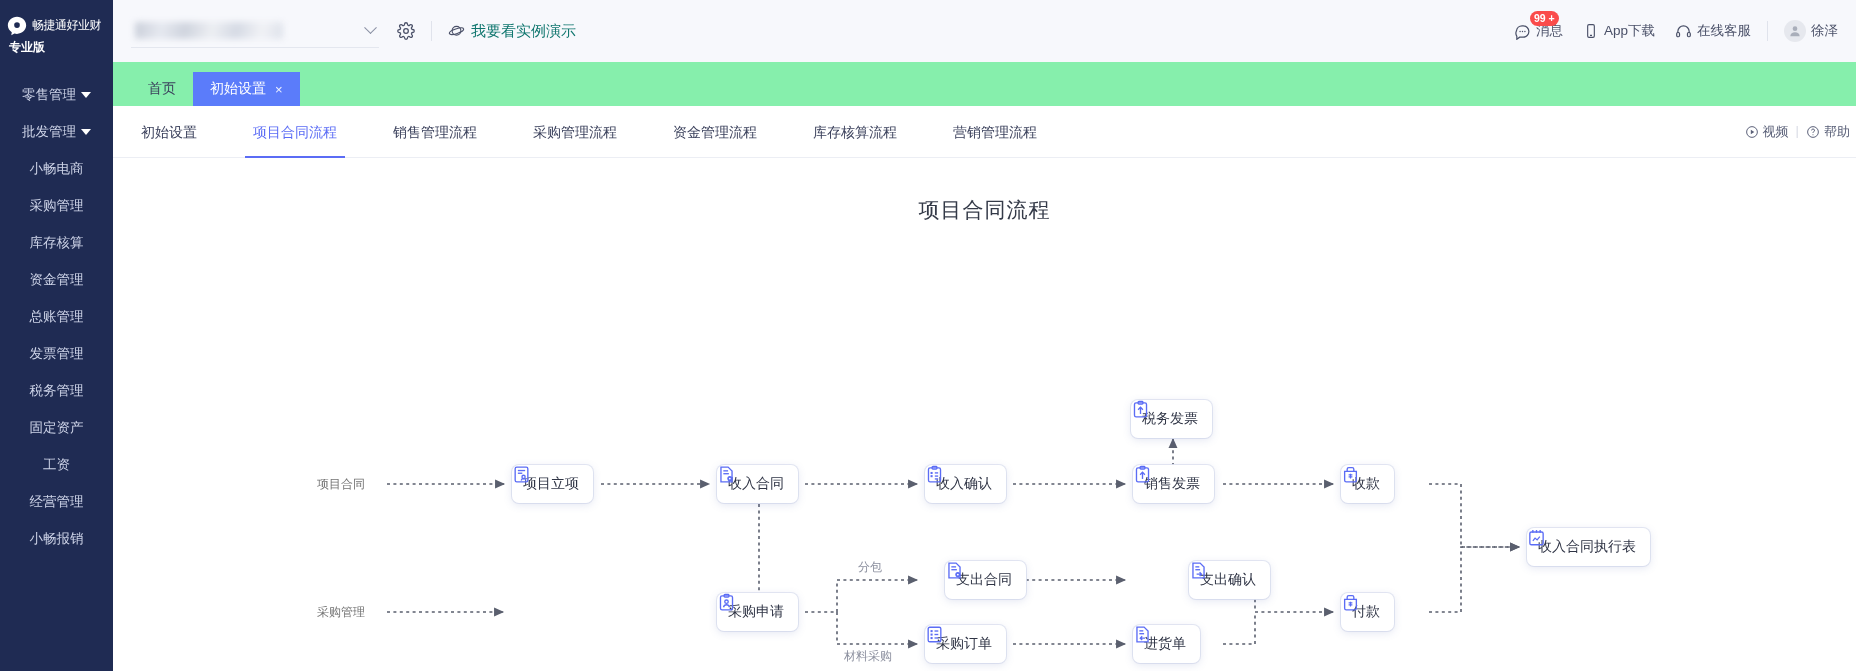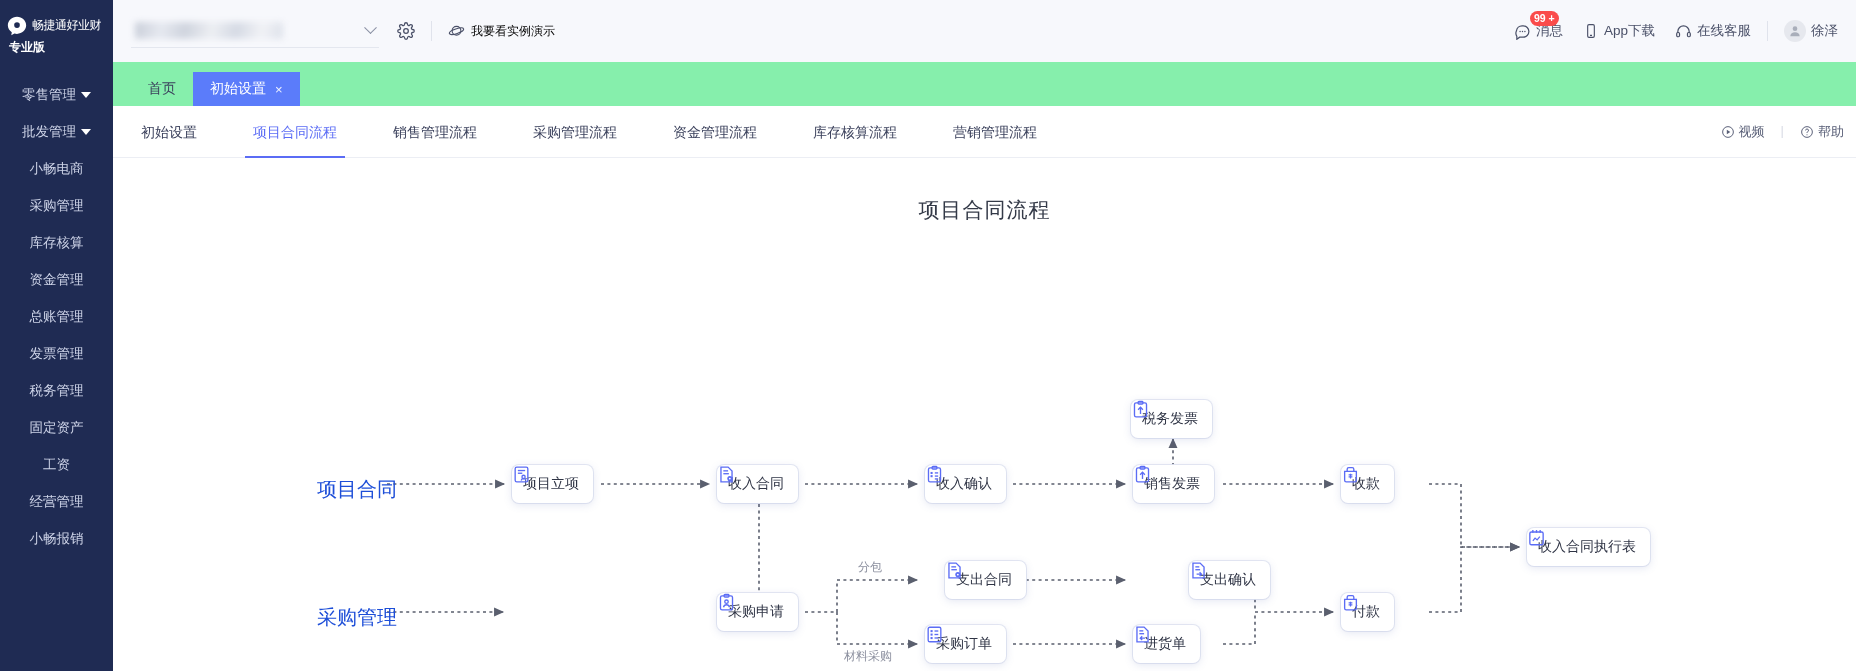--- a/index.html
+++ b/index.html
@@ -68,21 +68,21 @@
   }
   .chev {
     margin-left: auto; margin-right: 4px;
     width: 9px; height: 9px; border-right: 1.6px solid #8a90a4;
     border-bottom: 1.6px solid #8a90a4; transform: rotate(45deg) translate(-2px,-2px);
   }
   .gear-btn { margin-left: 18px; display: flex; align-items: center; cursor: pointer; }
   .vdiv { width: 1px; height: 20px; background: #e0e3ec; margin: 0 16px; }
   .demo-link {
     display: flex; align-items: center; gap: 6px;
-    color: #000000; font-size: 12px; cursor: pointer; white-space: nowrap;
+    color: #0f766e; font-size: 15px; cursor: pointer; white-space: nowrap;
   }
   .topbar-right {
     margin-left: auto; display: flex; align-items: center; gap: 0px;
     padding-right: 4px;
   }
   .tb-item {
     display: flex; align-items: center; gap: 5px; position: relative;
     color: #4a5068; font-size: 13.5px; cursor: pointer; margin-left: 20px;
     white-space: nowrap;
   }
@@ -124,22 +124,22 @@
     font-size: 14px; color: #3b415c; cursor: pointer;
     padding: 0 8px; height: 52px; line-height: 52px; margin-right: 40px;
     position: relative; white-space: nowrap;
   }
   .subtab.active { color: #5b6cf5; }
   .subtab.active::after {
     content: ""; position: absolute; left: 0; right: 0; bottom: 0;
     height: 2px; background: #5b6cf5;
   }
   .subtabs-right {
-    margin-left: auto; display: flex; align-items: flex-start; gap: 16px;
-    padding-right: 12px; font-size: 13px; color: #5a6078; white-space: nowrap;
+    margin-left: auto; display: flex; align-items: flex-start; gap: 7px;
+    padding-right: 6px; font-size: 13px; color: #5a6078; white-space: nowrap;
   }
   .sr-item { display: flex; align-items: center; gap: 4px; cursor: pointer; }
   .sr-div { color: #d8dbe4; }
 
   .page-title {
     text-align: center; font-size: 21px; color: #343a48;
     margin-top: 38px; letter-spacing: 1px;
   }
 
   
@@ -147,21 +147,21 @@
   .flow svg { position: absolute; left: 0; top: 0; }
   .node {
     position: absolute; height: 38px; background: #ffffff;
     border-radius: 7px; display: flex; align-items: center;
     padding: 0 14px 0 11px; gap: 8px; font-size: 14px; color: #2f3445;
     box-shadow: 0 2px 9px rgba(90,105,180,.17), 0 0 0 1px rgba(230,233,244,.9);
     white-space: nowrap; cursor: pointer;
   }
   .node .ico { width: 19px; height: 19px; flex: 0 0 19px; display: block; }
   .rowlabel {
-    position: absolute; font-size: 20px; color: #1d4ed8; white-space: nowrap;
+    position: absolute; font-size: 12px; color: #737373; white-space: nowrap;
   }
   .edgelabel {
     position: absolute; font-size: 12px; color: #8b8f9e; white-space: nowrap;
   }
 </style>
 </head>
 <body>
 
 <div class="app">
 

